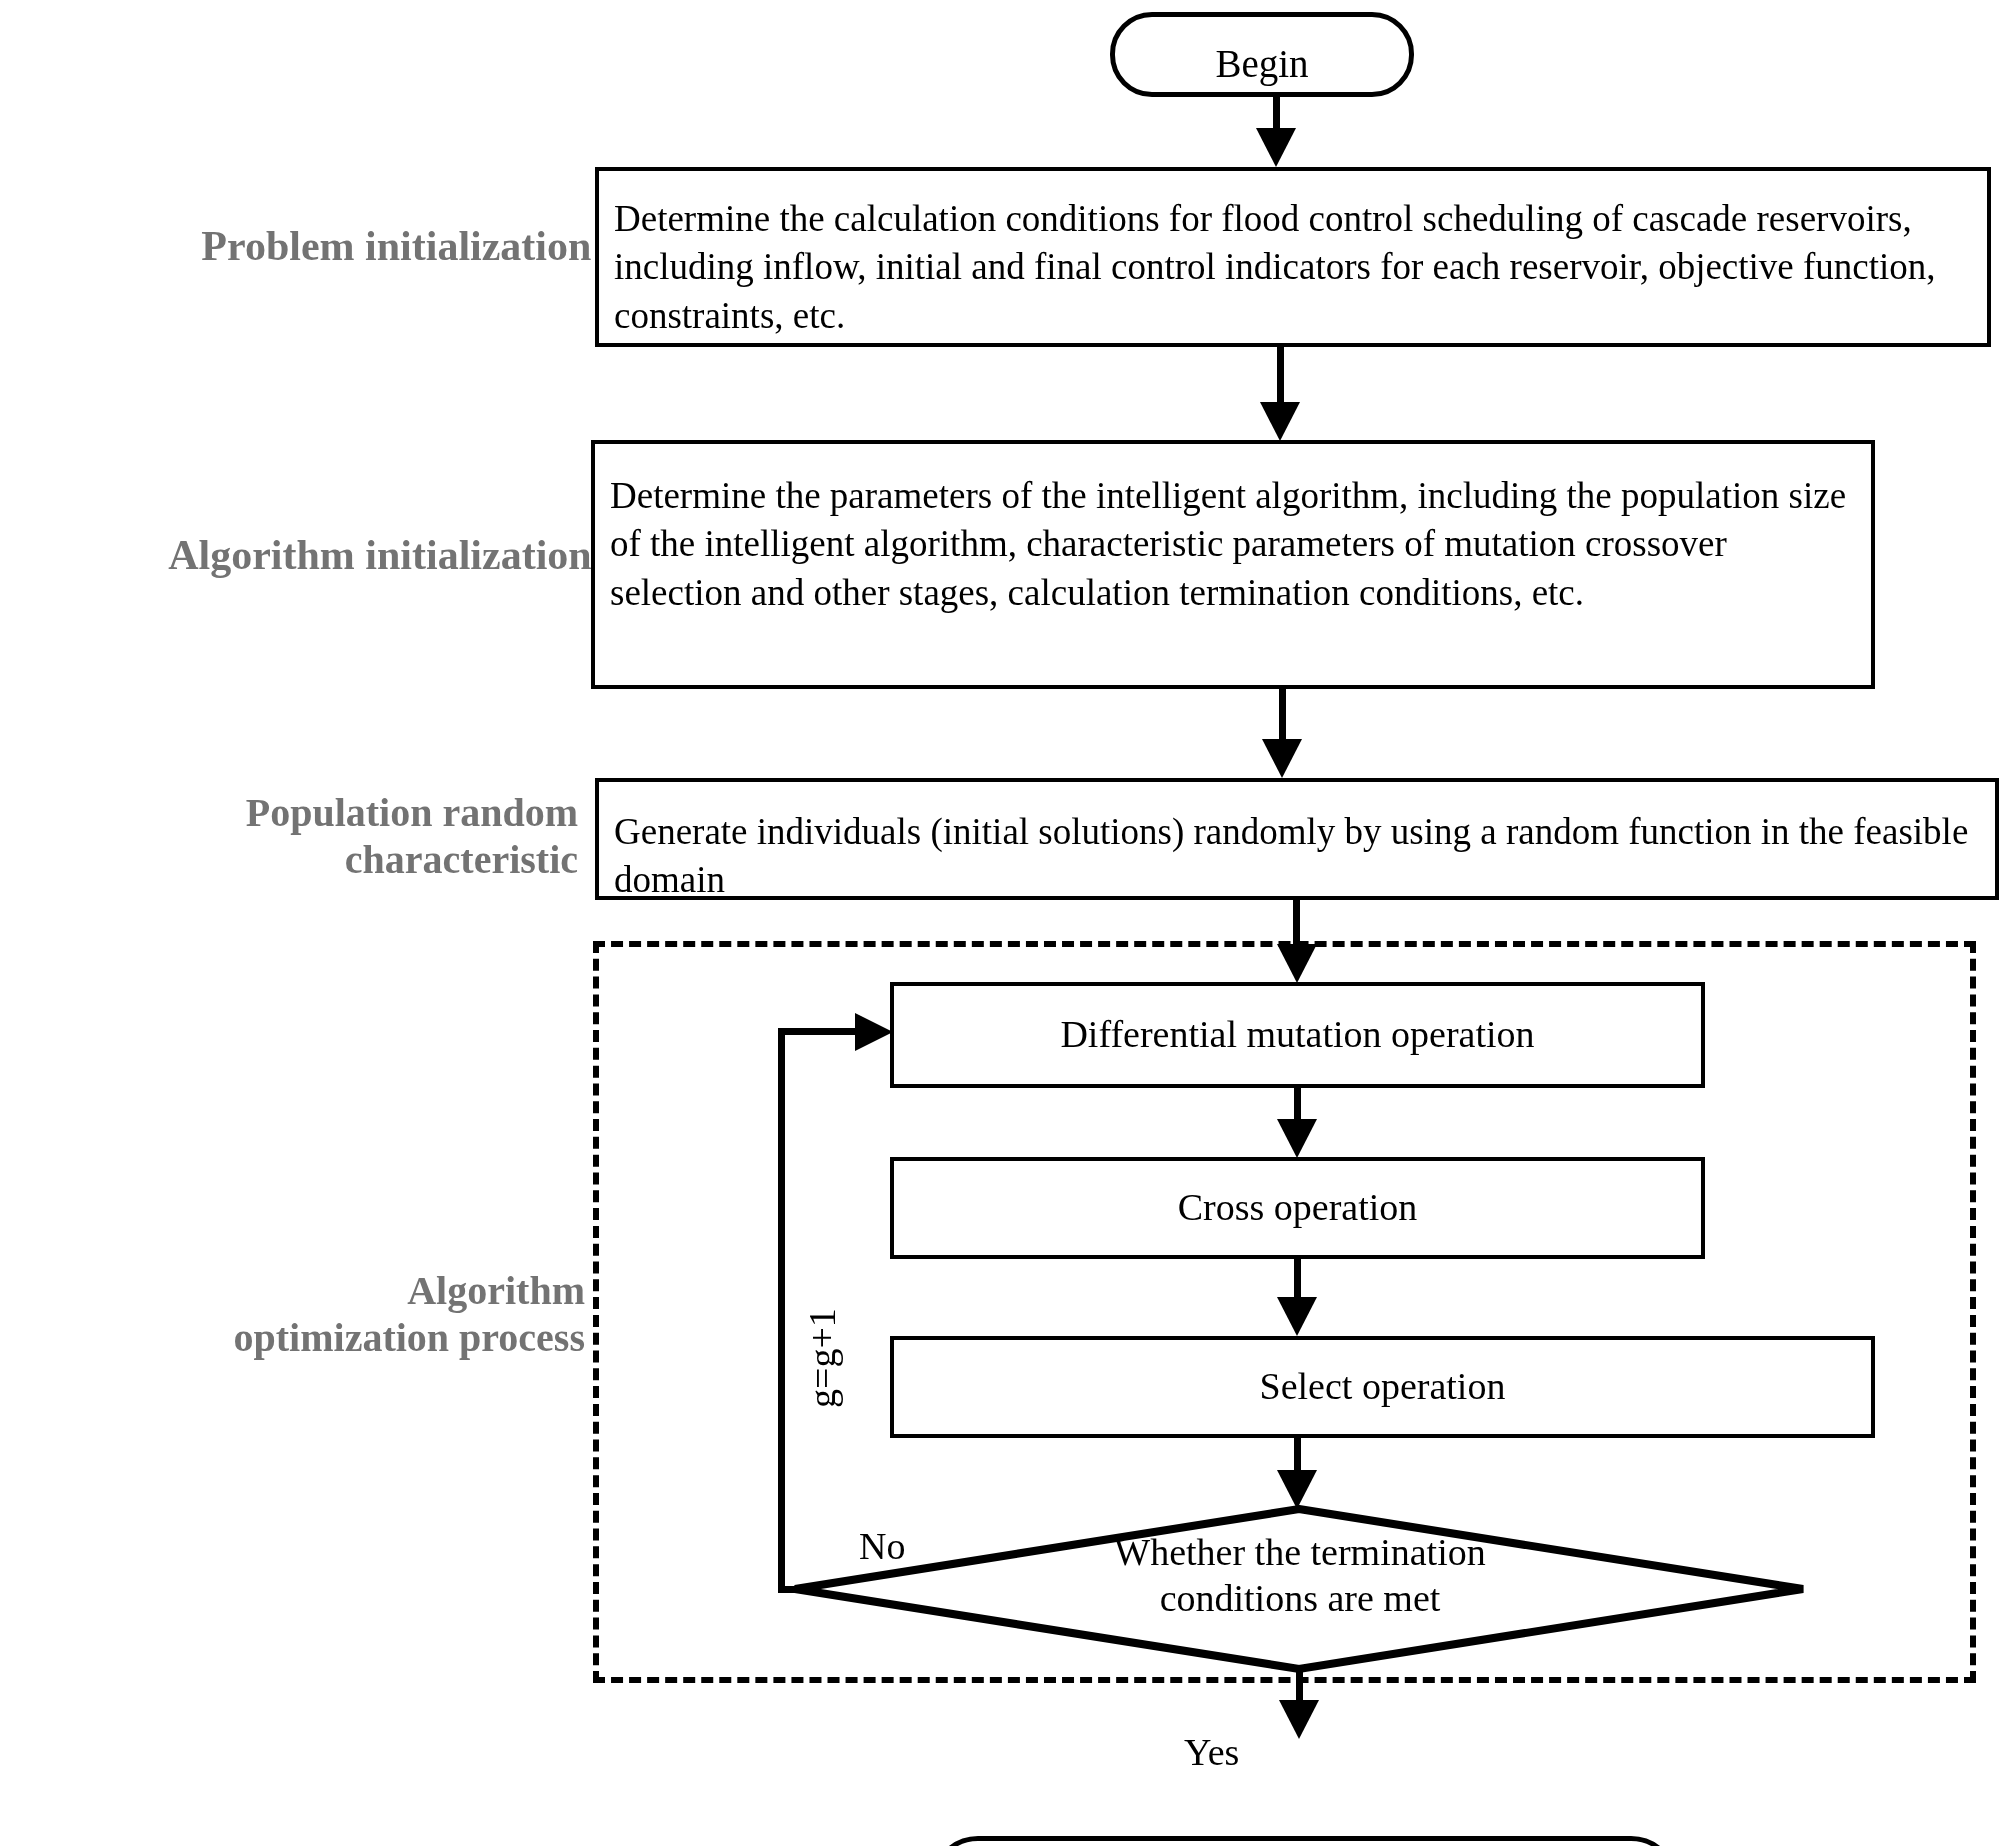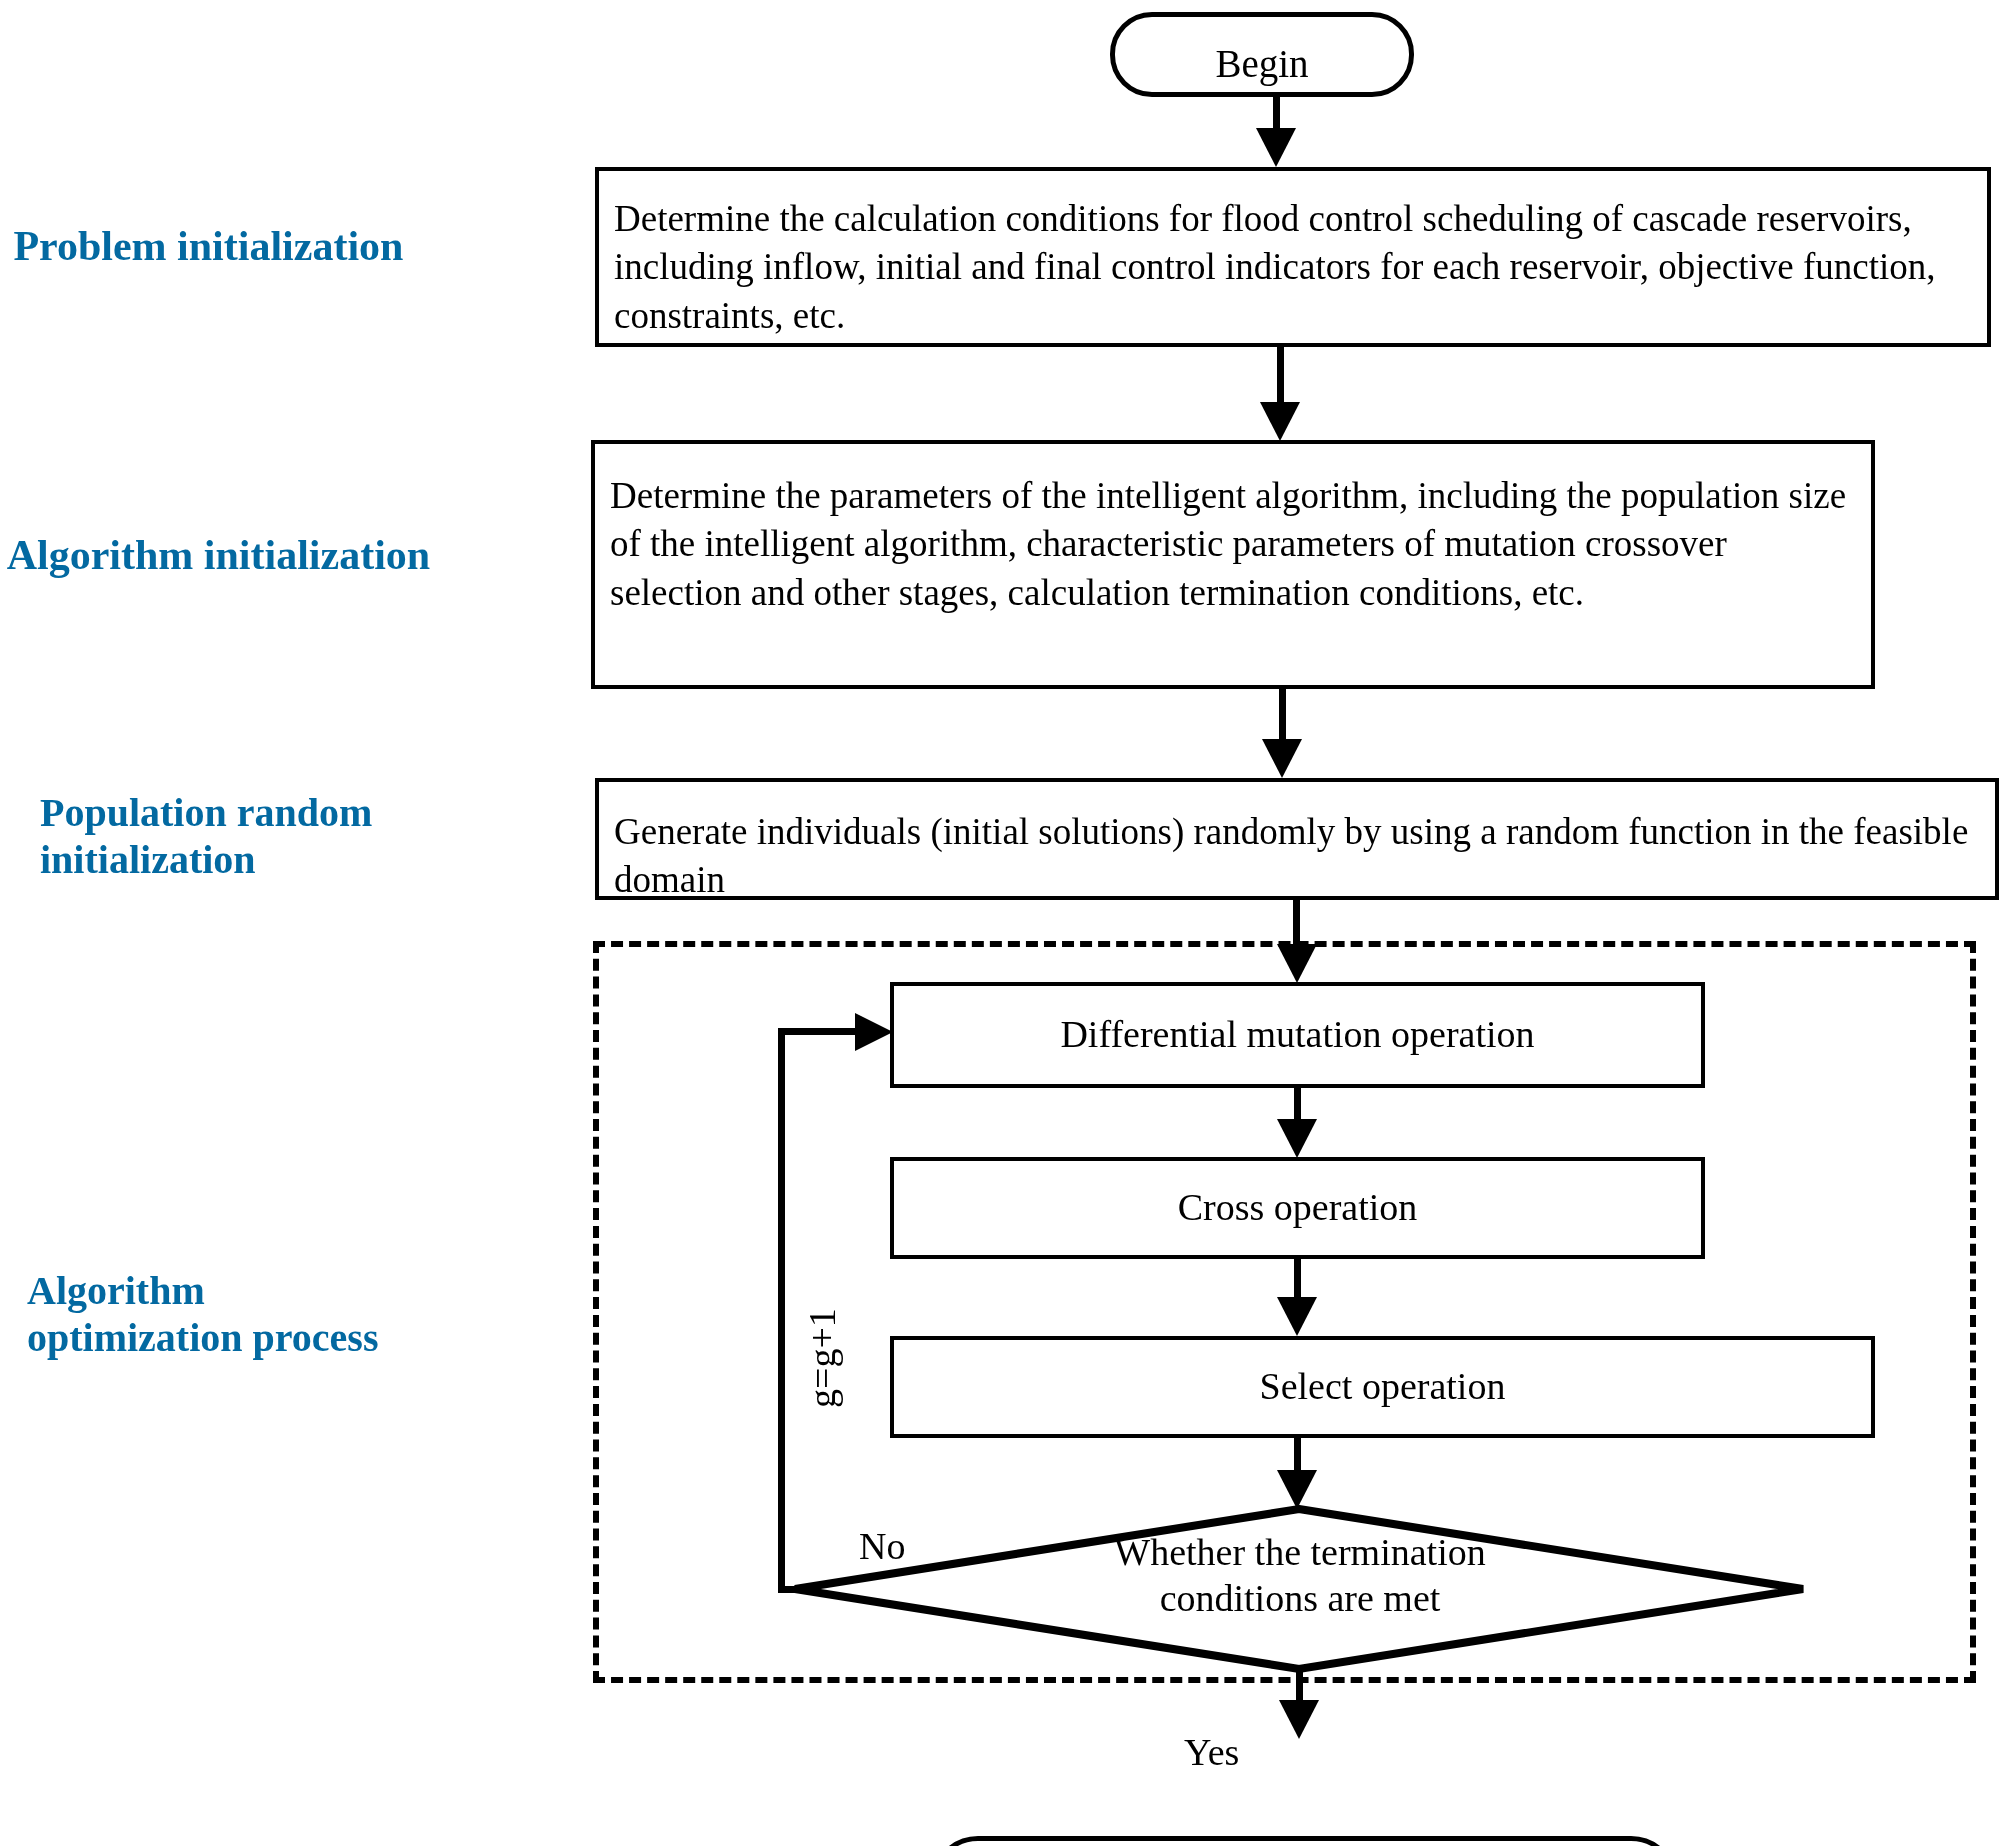--- a/index.html
+++ b/index.html
@@ -8,23 +8,23 @@
     width:2015px;
     height:1846px;
     background:#ffffff;
     font-family:"Liberation Serif","DejaVu Serif",serif;
     color:#000000;
     overflow:hidden;
   }
   .stage-label{
     position:absolute;
     font-weight:bold;
-    text-align:left;
+    text-align:right;
     line-height:1.18;
-    color:#0369a1;
+    color:#737373;
     letter-spacing:0px;
   }
   .proc-box{
     position:absolute;
     border:4.7px solid #000;
     background:#fff;
     box-sizing:border-box;
   }
   .proc-box .txt{
     position:absolute;
@@ -93,21 +93,21 @@
   <div class="stage-label" style="left:13.4px; top:222px; width:578px; font-size:42px;">
     <span>Problem initialization</span>
   </div>
 
   <div class="stage-label" style="left:6.7px; top:531px; width:585px; font-size:42px;">
     <span>Algorithm initialization</span>
   </div>
 
   <div class="stage-label" style="left:40px; top:789px; width:538px; font-size:40px;">
     <div>Population random</div>
-    <div>initialization</div>
+    <div>characteristic</div>
   </div>
 
   <div class="stage-label" style="left:27px; top:1267px; width:558px; font-size:40px;">
     <div>Algorithm</div>
     <div>optimization process</div>
   </div>
 
   <div class="terminator" style="left:1110px; top:12px; width:304px; height:85px; border-radius:42px;">
     <span class="txt" style="font-size:39px;">Begin</span>
   </div>

